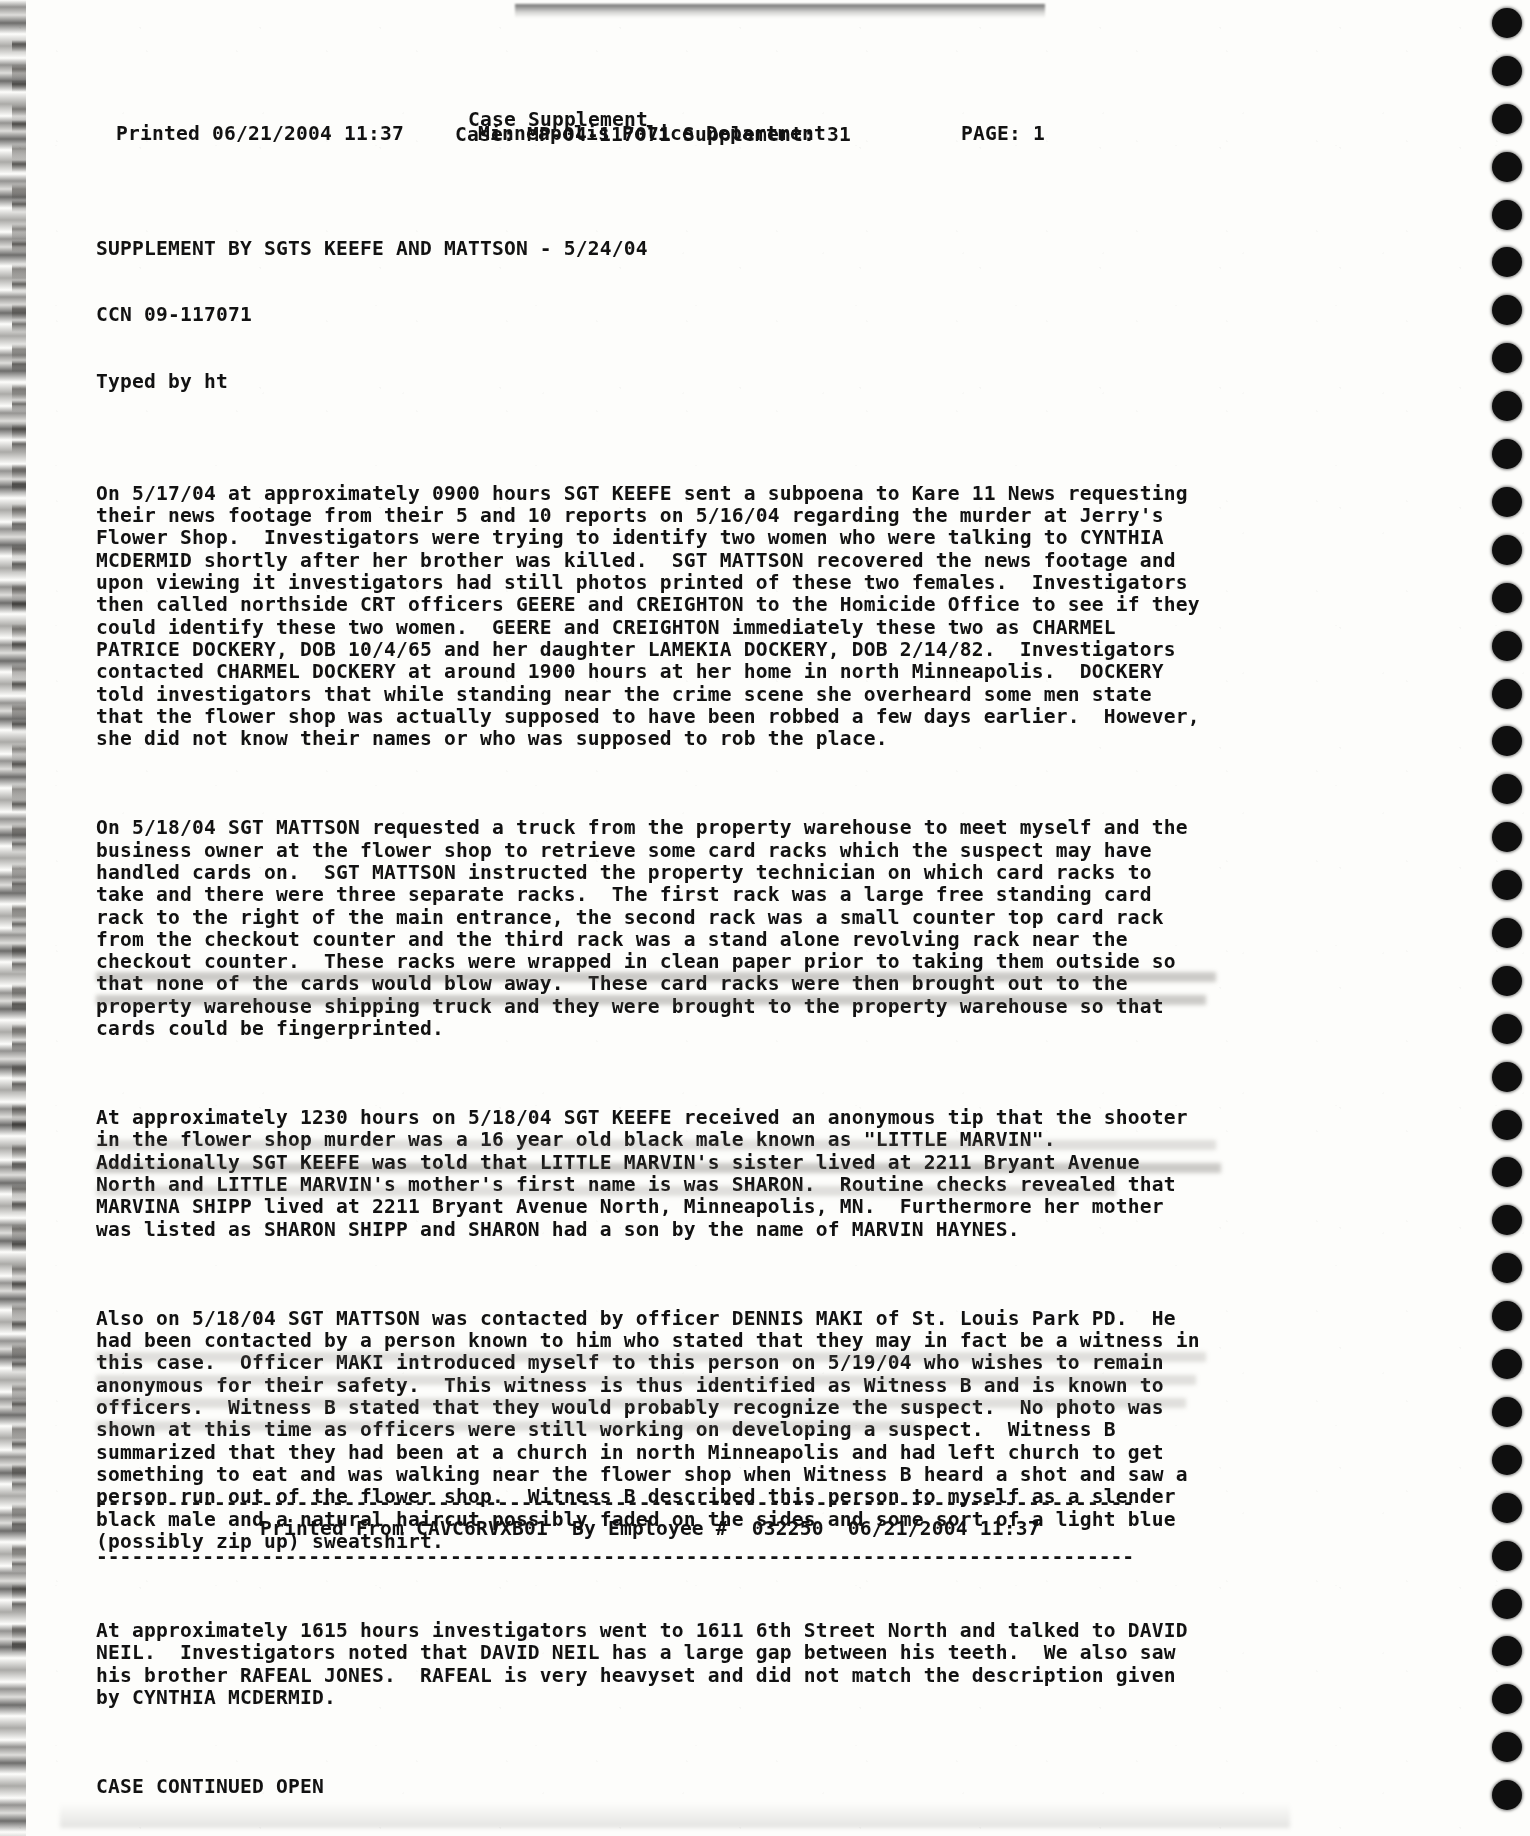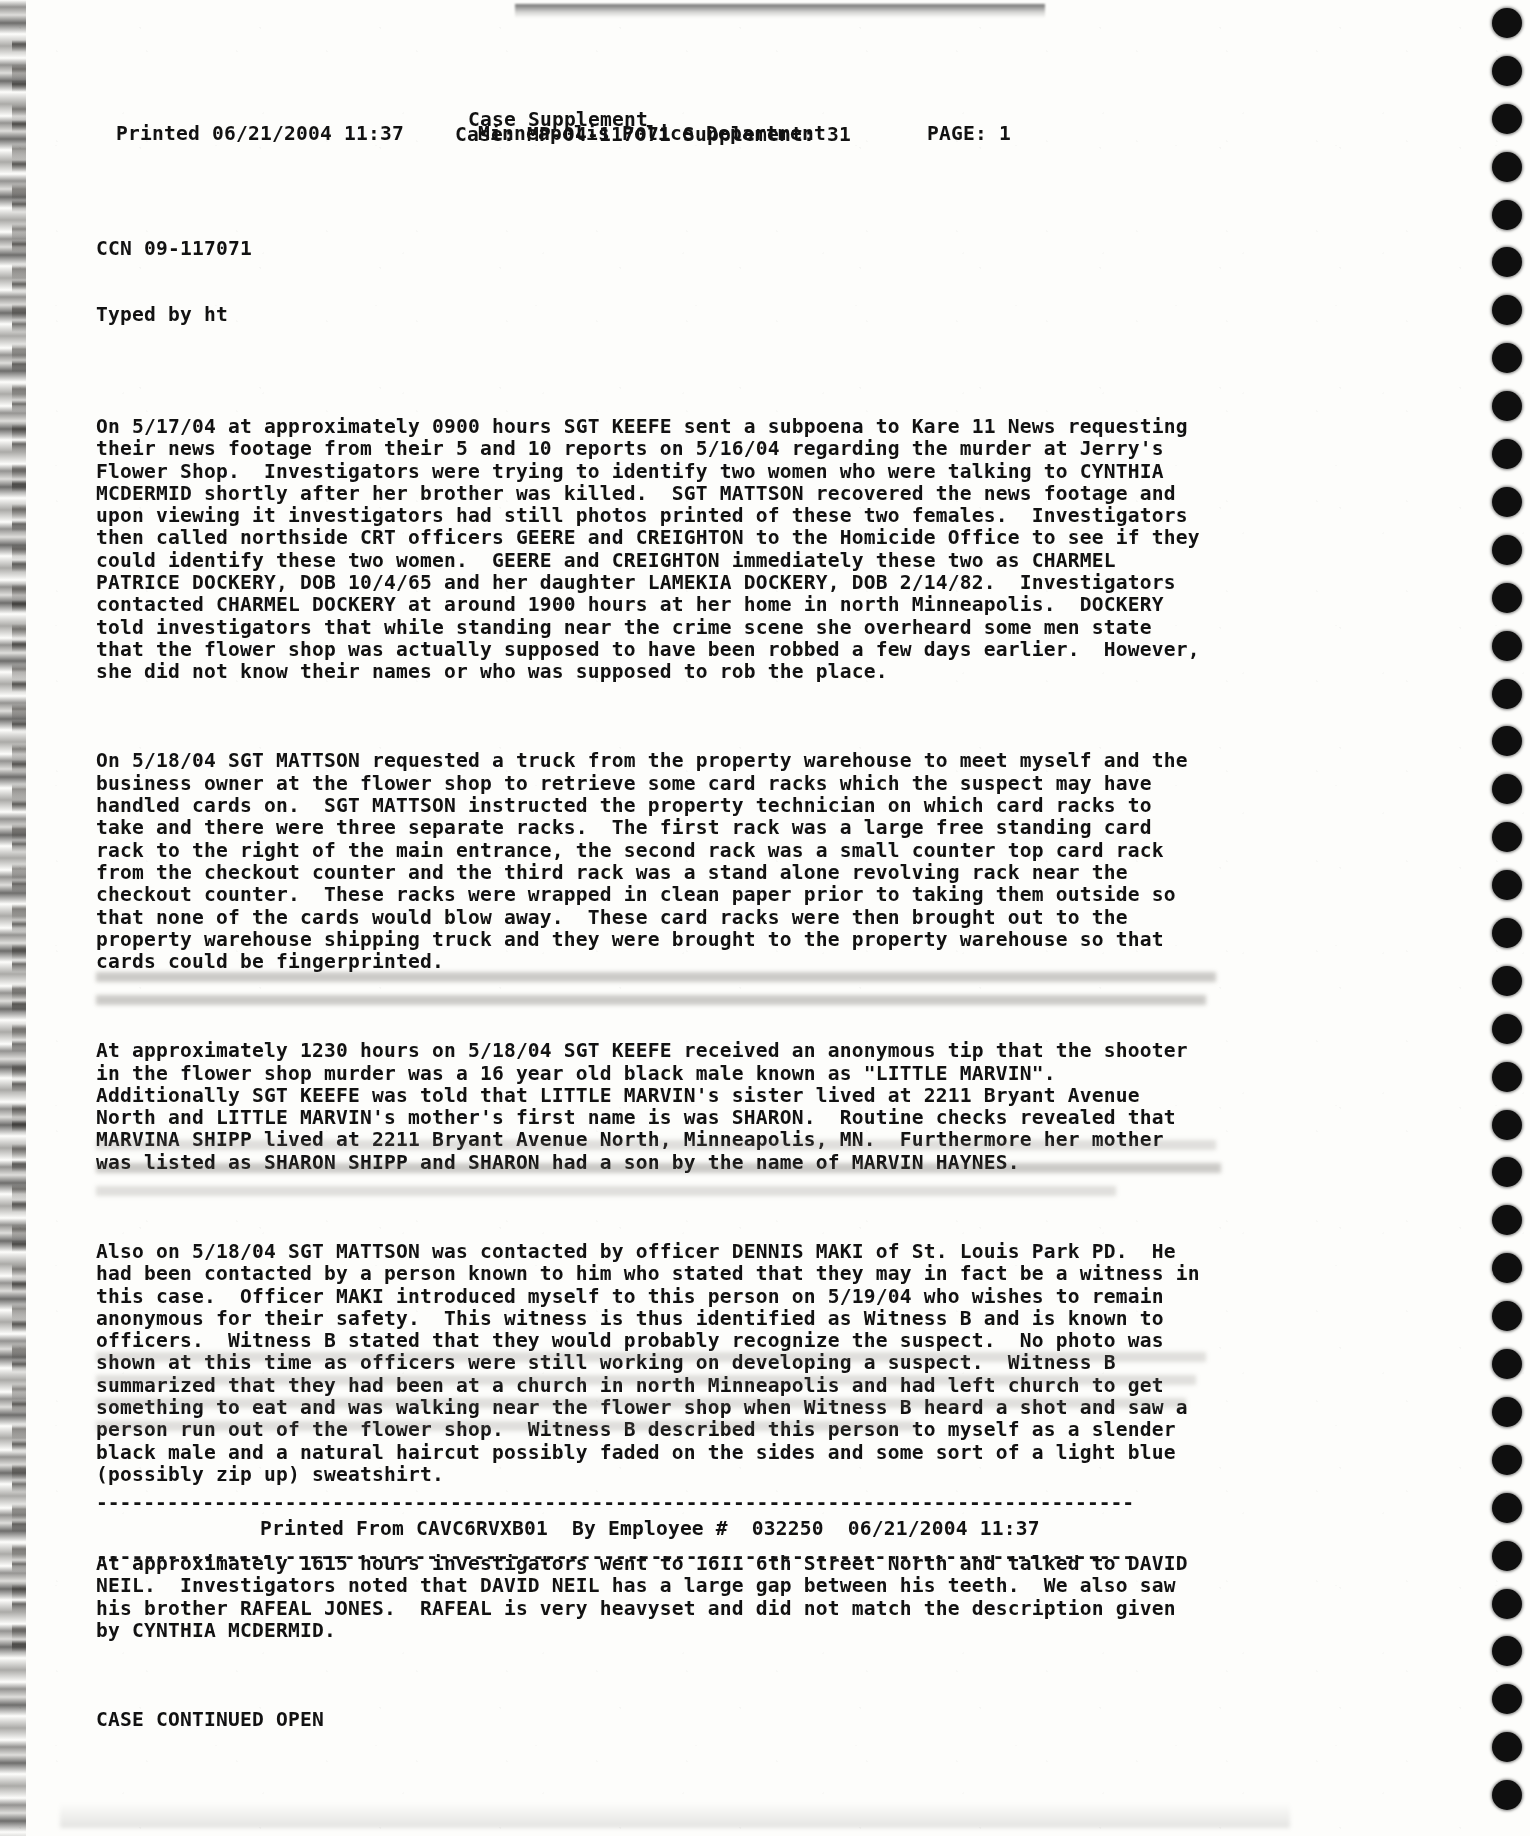--- a/index.html
+++ b/index.html
@@ -103,21 +103,21 @@
     top: 78px; left: 0;
     width: 1290px;
   }
   .hdr-row {
     position: relative;
     height: 23px;
     text-align: right;
   }
   .hdr-printed { position: absolute; left: 116px; top: 0; }
   .hdr-dept    { position: absolute; left: 478px; top: 0; }
-  .hdr-page    { position: absolute; left: 927px; top: 0; }
+  .hdr-page    { position: absolute; left: 961px; top: 0; }
   .hdr-supp    { position: absolute; left: 468px; top: 23px; margin-top: 8px; }
   .hdr-case    { position: absolute; left: 455px; top: 46px; }
 
   .rule {
     position: absolute;
     left: 96px;
     width: 1110px;
     height: 2px;
     color: #111;
     font-size: 19.6px;
@@ -235,20 +235,21 @@
       </div>
       <div class="hdr-supp">Case Supplement</div>
       <div class="hdr-case">Case: MP-04-117071 Supplement: 31</div>
     </div>
 
     
     <div class="rule rule-top dashrow">----------------------------------------------------------------------------------------</div>
 
     
     <div class="body">
+      <p class="tight">SUPPLEMENT BY SGTS KEEFE AND MATTSON - 5/24/04</p>
       <p class="tight">CCN 09-117071</p>
       <p>Typed by ht</p>
 
       <p>On 5/17/04 at approximately 0900 hours SGT KEEFE sent a subpoena to Kare 11 News requesting
 their news footage from their 5 and 10 reports on 5/16/04 regarding the murder at Jerry's
 Flower Shop.  Investigators were trying to identify two women who were talking to CYNTHIA
 MCDERMID shortly after her brother was killed.  SGT MATTSON recovered the news footage and
 upon viewing it investigators had still photos printed of these two females.  Investigators
 then called northside CRT officers GEERE and CREIGHTON to the Homicide Office to see if they
 could identify these two women.  GEERE and CREIGHTON immediately these two as CHARMEL

